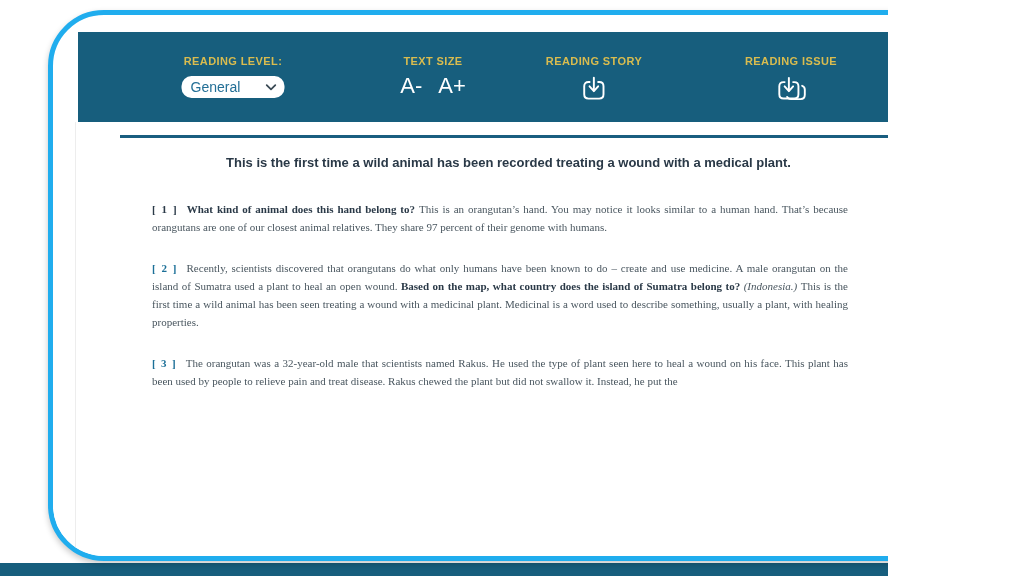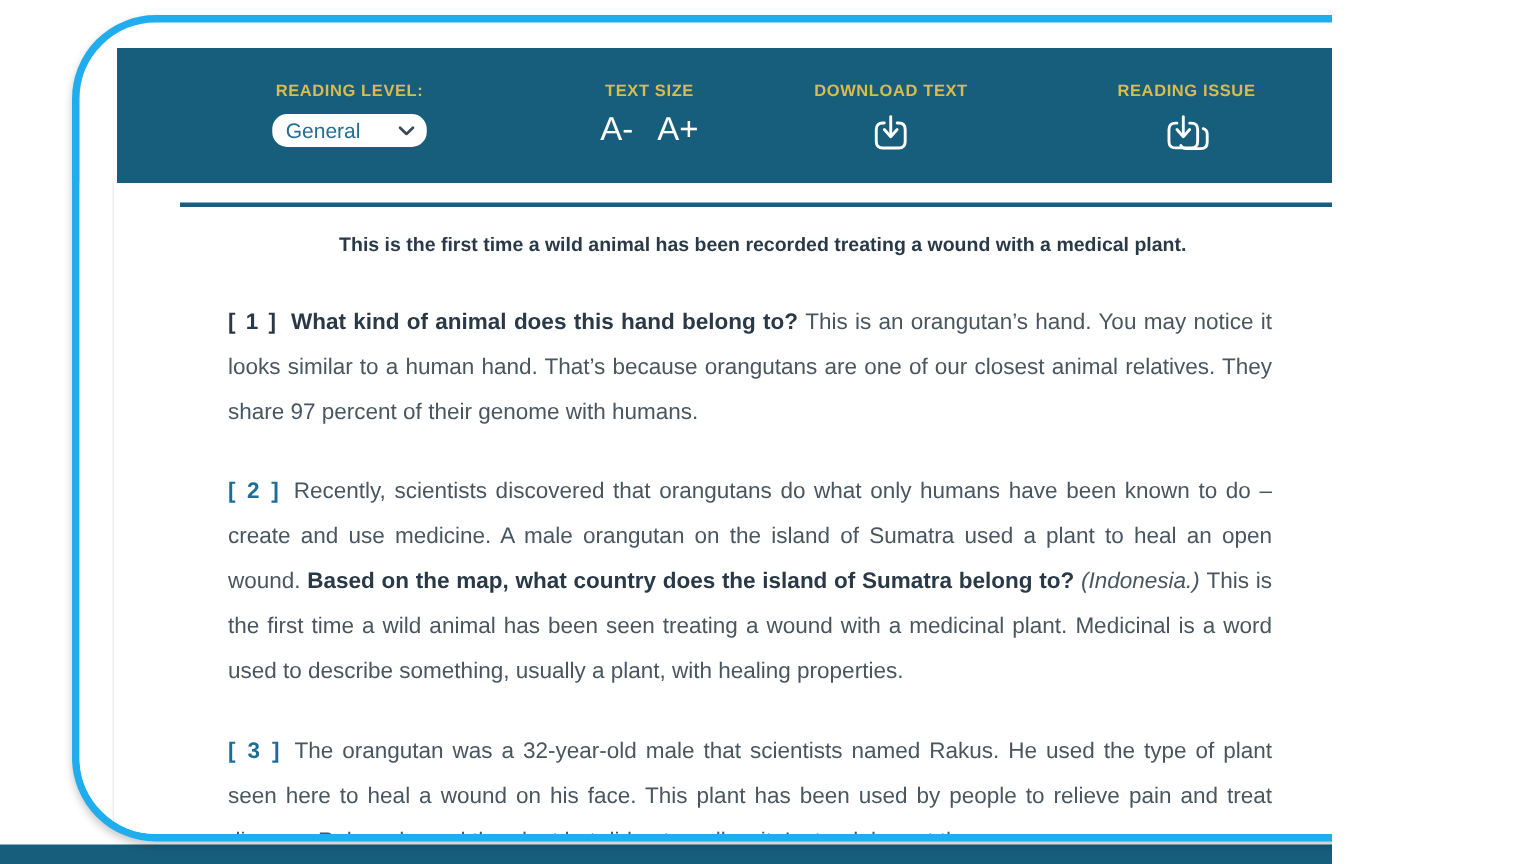--- a/index.html
+++ b/index.html
@@ -34,21 +34,21 @@
 
   
   .content{position:absolute;left:0;right:0;top:107px;bottom:0;background:#ffffff;}
   .content-edge{position:absolute;left:22px;top:0;bottom:0;width:1px;background:#ededed;}
   .article{margin:0 77px 0 67px;}
   .title{margin-top:37px;text-align:center;font-size:21px;line-height:26px;font-weight:bold;
     color:var(--title);}
   .rule{margin-top:13px;height:3px;background:var(--rule);border:none;}
   .subtitle{margin-top:17px;text-align:center;font-size:13px;font-weight:bold;color:var(--navy);}
   .paragraphs{margin-top:30px;padding:0 49px 0 32px;}
-  .para{font-size:15px;line-height:30px;text-align:justify;color:var(--body);margin-bottom:23px;}
+  .para{font-size:11px;line-height:18px;text-align:justify;color:var(--body);margin-bottom:23px;font-family:Liberation Serif, serif;}
   .pnum{font-weight:bold;margin-right:9px;letter-spacing:1px;}
   .pnum-dark{color:var(--navy);} .pnum-blue{color:var(--numblue);}
   .seg-bold{font-weight:bold;color:var(--navy);}
   .seg-italic{font-style:italic;color:var(--body);}
   .seg-normal{color:var(--body);}
 
   
   .scrollbar{position:absolute;top:0;bottom:0;width:26px;right:18px;background:#ffffff;}
   .scroll-up{position:absolute;top:12px;left:7px;width:0;height:0;cursor:pointer;
     border-left:6px solid transparent;border-right:6px solid transparent;
@@ -82,21 +82,21 @@
 
       <div class="tcol tcol-2">
         <span class="tlabel">TEXT SIZE</span>
         <div class="fontbtns">
           <button class="fontbtn">A-</button>
           <button class="fontbtn">A+</button>
         </div>
       </div>
 
       <div class="tcol tcol-3">
-        <span class="tlabel">DOWNLOAD TEXT</span>
+        <span class="tlabel">READING STORY</span>
         <button class="dlbtn" style="margin-left:auto;margin-right:auto;">
           <span>
             <svg width="30" height="30" viewBox="0 0 28 28" fill="none" stroke="#ffffff" stroke-width="1.8" stroke-linecap="round" stroke-linejoin="round">
               <path d="M10 7.5 H9 c-2.6 0 -4 1.4 -4 4 v7.5 c0 2.6 1.4 4 4 4 h10 c2.6 0 4 -1.4 4 -4 V11.5 c0 -2.6 -1.4 -4 -4 -4 h-1"></path>
               <path d="M14 3.5 v12"></path>
               <path d="M10 11.5 l4 4.5 4 -4.5"></path>
             </svg>
           </span>
         </button>
       </div>

